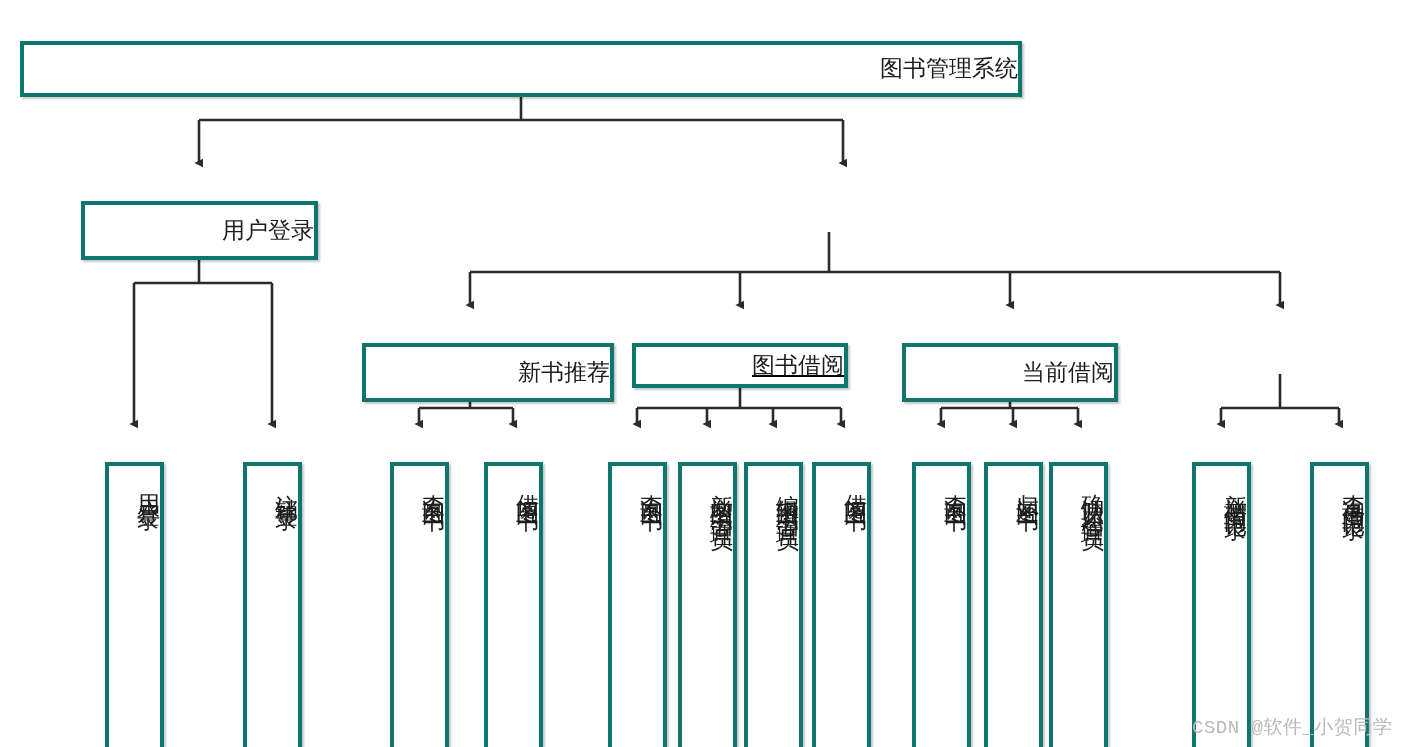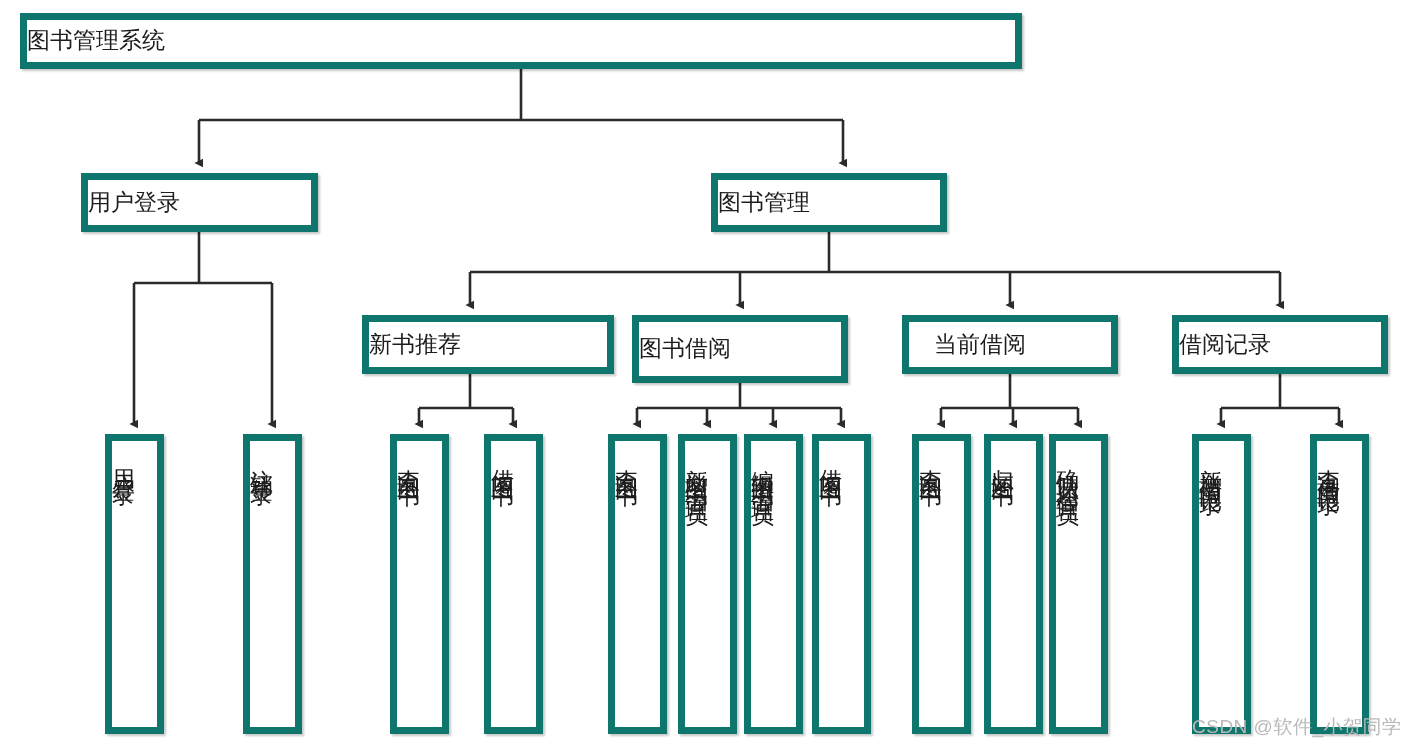--- a/index.html
+++ b/index.html
@@ -21,26 +21,27 @@
     position: absolute;
     left: 0;
     top: 0;
     width: 1405px;
     height: 747px;
     pointer-events: none;
   }
   .node {
     position: absolute;
     box-sizing: border-box;
-    border: 7px solid #0f766e;
+    border: 4px solid #0f766e;
     background: #ffffff;
     display: flex;
     align-items: center;
-    justify-content: flex-start;
+    justify-content: flex-end;
     box-shadow: 2px 2px 2px rgba(0,0,0,0.22);
+    margin-top: 28px;
   }
   .node .label {
     color: #1d1d1d;
     text-align: center;
     line-height: 1.18;
     white-space: nowrap;
   }
   .node.horizontal .label {
     font-size: 23px;
   }
@@ -124,35 +125,29 @@
     </g>
   </svg>
 
   <div class="node root horizontal" style="left:20px; top:13px; width:1002px; height:56px;">
     <span class="label">图书管理系统</span>
   </div>
 
   <div class="node horizontal" style="left:81px; top:173px; width:237px; height:59px;">
     <span class="label">用户登录</span>
   </div>
-  <div class="node horizontal" style="left:711px; top:173px; width:236px; height:59px;">
-    <span class="label">图书管理</span>
-  </div>
 
   <div class="node horizontal" style="left:362px; top:315px; width:252px; height:59px;">
     <span class="label">新书推荐</span>
   </div>
-  <div class="node horizontal" style="left:632px; top:315px; width:216px; height:68px;">
+  <div class="node horizontal" style="left:632px; top:315px; width:216px; height:45px;text-decoration:underline;">
     <span class="label">图书借阅</span>
   </div>
   <div class="node horizontal" style="left:902px; top:315px; width:216px; height:59px;padding-left:25px;">
     <span class="label">当前借阅</span>
-  </div>
-  <div class="node horizontal" style="left:1172px; top:315px; width:216px; height:59px;">
-    <span class="label">借阅记录</span>
   </div>
 
   <div class="node vertical" style="left:105px; top:434px; width:59px; height:300px;">
     <span class="label">用户登录</span>
   </div>
   <div class="node vertical" style="left:243px; top:434px; width:59px; height:300px;">
     <span class="label">注销登录</span>
   </div>
   <div class="node vertical" style="left:390px; top:434px; width:59px; height:300px;">
     <span class="label">查询图书</span>
@@ -181,15 +176,15 @@
   <div class="node vertical" style="left:1049px; top:434px; width:59px; height:300px;">
     <span class="label">确认归还（管理员）</span>
   </div>
   <div class="node vertical" style="left:1192px; top:434px; width:59px; height:300px;">
     <span class="label">新增借阅记录</span>
   </div>
   <div class="node vertical" style="left:1310px; top:434px; width:59px; height:300px;">
     <span class="label">查询借阅记录</span>
   </div>
 
-  <div class="watermark" style="left:1192px; top:714px;">CSDN @软件_小贺同学</div>
+  <div class="watermark" style="left:1192px; top:714px;font-family:Liberation Mono, monospace;">CSDN @软件_小贺同学</div>
 
 </div>
 
 </body></html>

